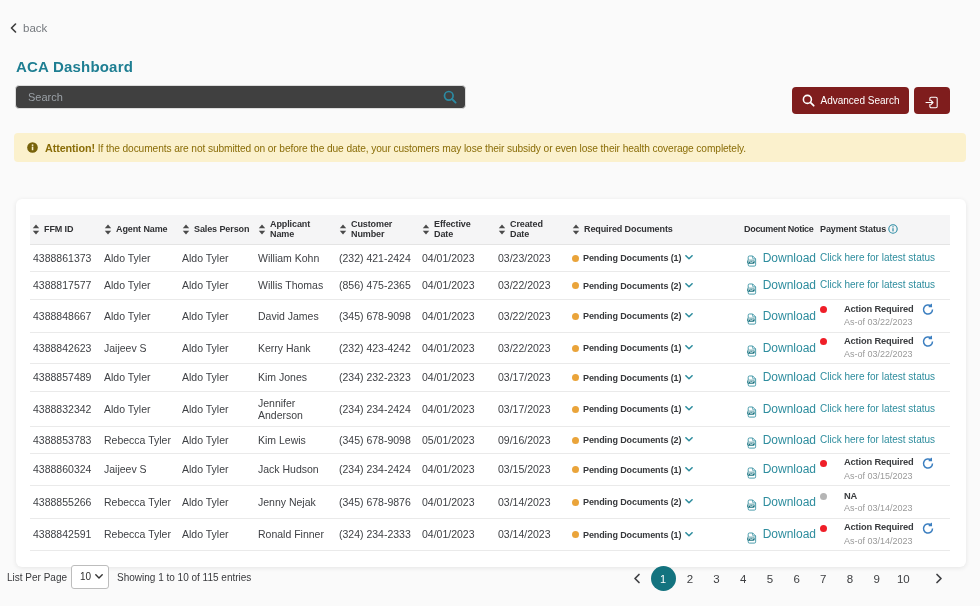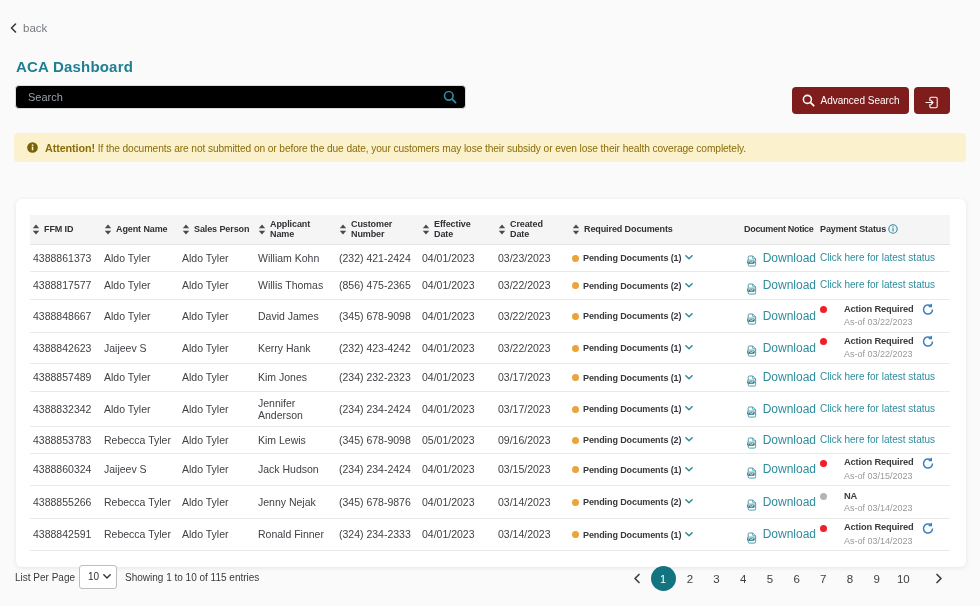--- a/index.html
+++ b/index.html
@@ -1,20 +1,20 @@
 <!DOCTYPE html>
 <html><head>
 <meta charset="utf-8">
 <style>
 * { margin:0; padding:0; box-sizing:border-box; }
 html,body { width:980px; height:606px; background:#fafafa; font-family:"Liberation Sans", sans-serif; position:relative; overflow:hidden; }
 .abs { position:absolute; }
 .back { left:10px; top:22px; font-size:11.5px; color:#75797e; display:flex; align-items:center; gap:6px; }
 .title { left:16px; top:57px; font-size:15px; line-height:20px; font-weight:bold; color:#1e7e92; letter-spacing:0.2px; }
-.search { left:15px; top:85px; width:451px; height:24px; background:#000000; border:1px solid #dcdcdc; border-radius:4px; display:flex; align-items:center; }
+.search { left:15px; top:85px; width:451px; height:24px; background:#404040; border:1px solid #dcdcdc; border-radius:4px; display:flex; align-items:center; }
 .search .ph { margin-left:12px; font-size:11px; color:#9aa0a6; flex:1; }
 .search svg { margin-right:8px; }
 .btn { background:#7f1d1d; border-radius:4px; color:#fff; display:flex; align-items:center; justify-content:center; }
 .adv { left:792px; top:87px; width:117px; height:27px; font-size:10px; gap:6px; }
 .sq { left:914px; top:87px; width:36px; height:27px; }
 .banner { left:14px; top:133px; width:952px; height:29px; background:#fbf1cd; border-radius:4px; display:flex; align-items:center; font-size:10.2px; letter-spacing:-0.1px; color:#8a6d08; }
 .banner b { font-size:10.8px; }
 .banner svg { margin-left:13px; margin-right:7px; flex:none; }
 .card { left:16px; top:199px; width:950px; height:368px; background:#fff; border-radius:6px; box-shadow:0 1px 5px rgba(0,0,0,0.09); }
 table { position:absolute; left:14px; top:16px; width:920px; border-collapse:collapse; table-layout:fixed; }
@@ -28,21 +28,21 @@
 .dr { background:#ef1e28; }
 .dg { background:#b5b5b5; }
 .pend { font-weight:bold; color:#36383b; font-size:9px; letter-spacing:-0.1px; }
 .dl { display:flex; align-items:center; gap:6px; padding-left:6px; }
 .dl span { font-size:12px; color:#2e8d9e; }
 .pay { font-size:10px; padding-left:4px; }
 .pay2 { display:flex; align-items:flex-start; gap:17px; }
 .pay2 .txt { line-height:12px; }
 .ar { font-weight:bold; color:#3a3c3f; font-size:9.3px; letter-spacing:-0.15px; }
 .asof { color:#9a9a9a; font-size:9px; font-weight:normal; letter-spacing:0px; }
-.footer-l { position:absolute; left:15px; top:565px; width:400px; height:24px; font-size:10px; color:#38393c; display:flex; align-items:center; }
+.footer-l { position:absolute; left:7px; top:565px; width:400px; height:24px; font-size:10px; color:#38393c; display:flex; align-items:center; }
 .sel { position:absolute; left:64px; top:0px; width:37.5px; height:23.5px; border:1px solid #bdbdbd; border-radius:3px; background:#fff; display:flex; align-items:center; font-size:10px; color:#2f2f2f; }
 .sel span { margin-left:8px; flex:1; }
 .showing { position:absolute; left:110px; white-space:nowrap; }
 .pager { left:633px; top:566px; height:25px; display:flex; align-items:center; }
 .pager .pg { width:26.7px; text-align:center; font-size:11.5px; color:#3f4043; }
 .pager .cur { width:25px; height:25px; border-radius:50%; background:#13737f; color:#fff; display:flex; align-items:center; justify-content:center; margin:0 1px; font-size:11px; }
 </style>
 </head>
 <body>
 <div class="abs back">

